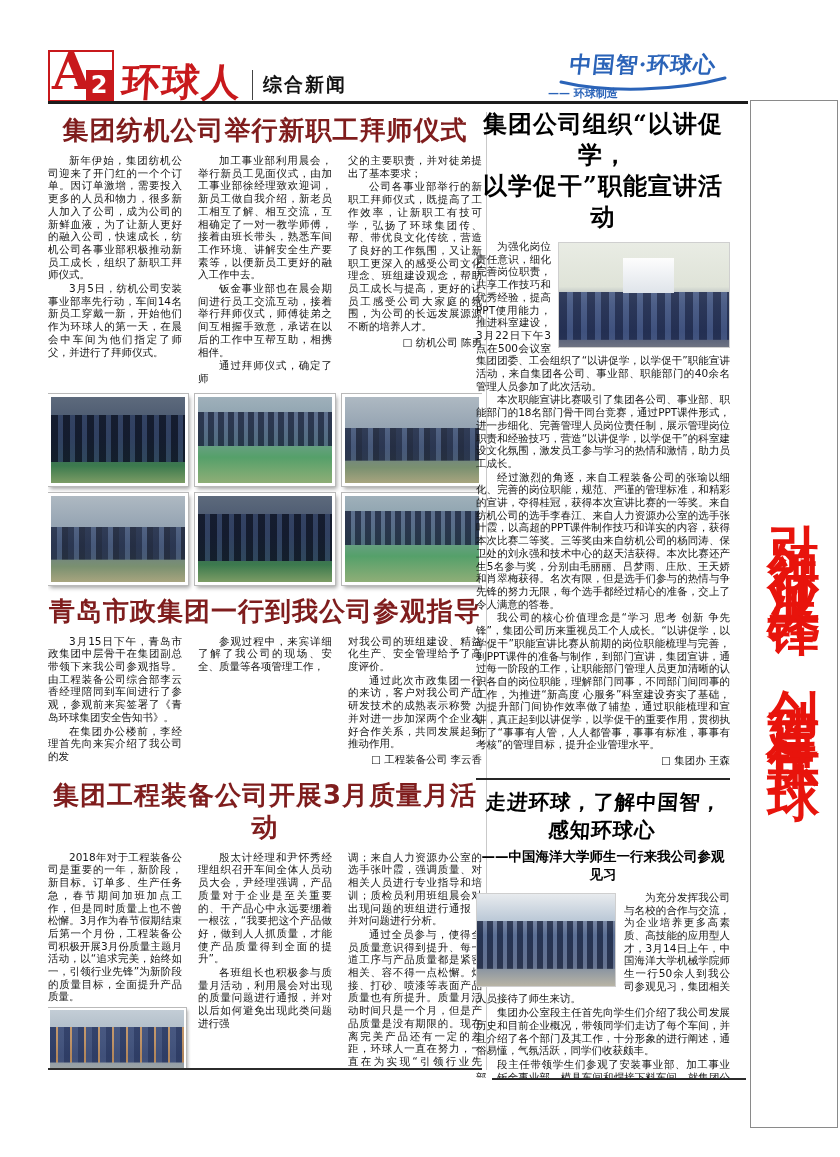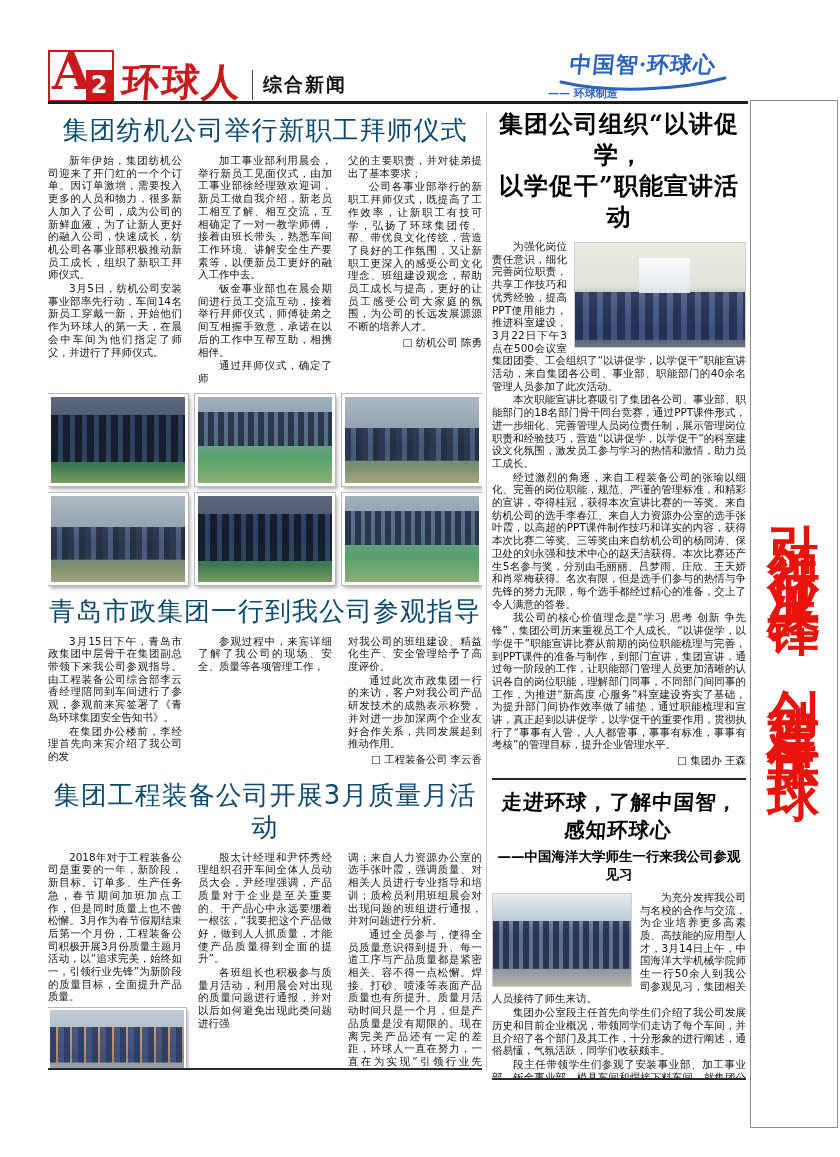--- a/index.html
+++ b/index.html
@@ -25,26 +25,26 @@
   .slogan-sub{color:#2a63b8;font-weight:bold;font-size:11px;text-align:left;margin-top:-6px;}
   #header-rule{position:absolute;left:48px;top:101px;width:700px;height:3px;background:#1c1c1c;}
   
   #banner{position:absolute;left:750px;top:100px;width:86px;height:1026px;border:1px solid #8a8a8a;
         background:#fff;display:flex;align-items:center;justify-content:center;}
   #banner .vtext{writing-mode:vertical-rl;text-orientation:upright;
         font-family:"DejaVu Serif",serif;font-weight:bold;font-size:52px;color:#e8140c;
         letter-spacing:16px;line-height:86px;}
   
   #left-region{position:absolute;left:48px;top:110px;width:434px;height:958px;overflow:hidden;}
-  #right-region{position:absolute;left:492px;top:106px;width:254px;height:972px;overflow:hidden;}
+  #right-region{position:absolute;left:476px;top:106px;width:254px;height:972px;overflow:hidden;}
   #vline{position:absolute;left:486px;top:112px;width:1px;height:958px;background:#c9c9c9;}
   #rule-left-bottom{position:absolute;left:48px;top:1068px;width:434px;height:2px;background:#2b2b2b;}
   #rule-right-bottom{position:absolute;left:492px;top:1078px;width:254px;height:2px;background:#2b2b2b;}
   
-  .art-title{font-weight:normal;font-size:26px;letter-spacing:1px;text-align:center;color:#0c4a6e;
+  .art-title{font-weight:bold;font-size:26px;letter-spacing:1px;text-align:center;color:#7f1d1d;
         margin:4px 0 8px 0;line-height:32px;}
   .cols{display:flex;gap:16px;}
   .col{flex:1 1 0;}
   .col p, .rbody p{font-size:10.5px;line-height:12.7px;text-align:justify;margin:0 0 1px 0;
         text-indent:2em;color:#141414;}
   p.cont{text-indent:0;}
   p.byline{text-indent:0;text-align:right;margin-top:3px;}
   
   .photo{border:3px solid #fff;outline:1px solid #b9b9b9;box-shadow:2px 3px 4px rgba(0,0,0,.35);
         background:

